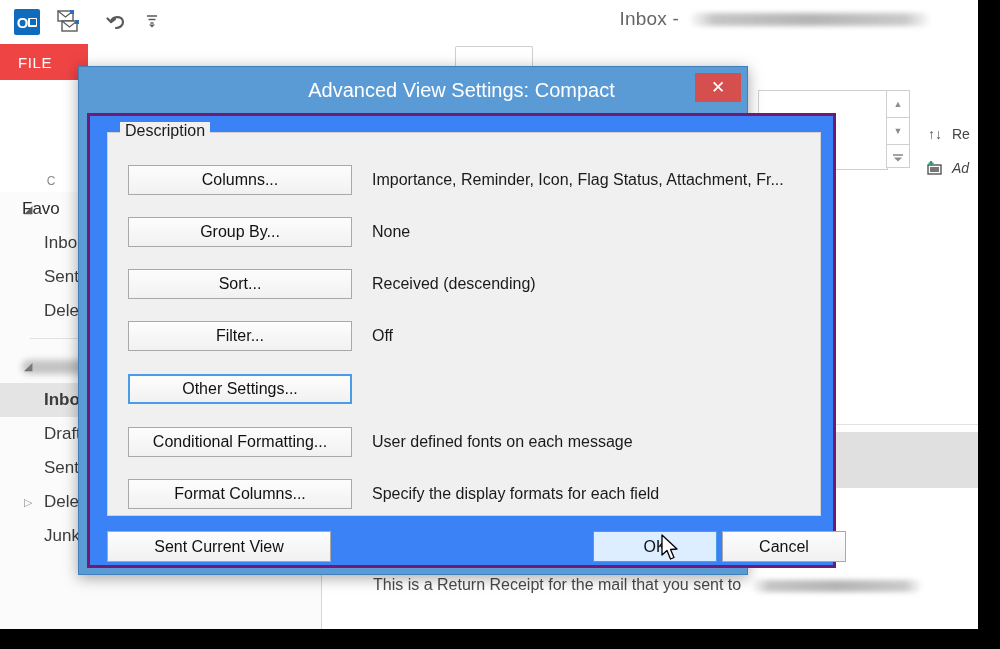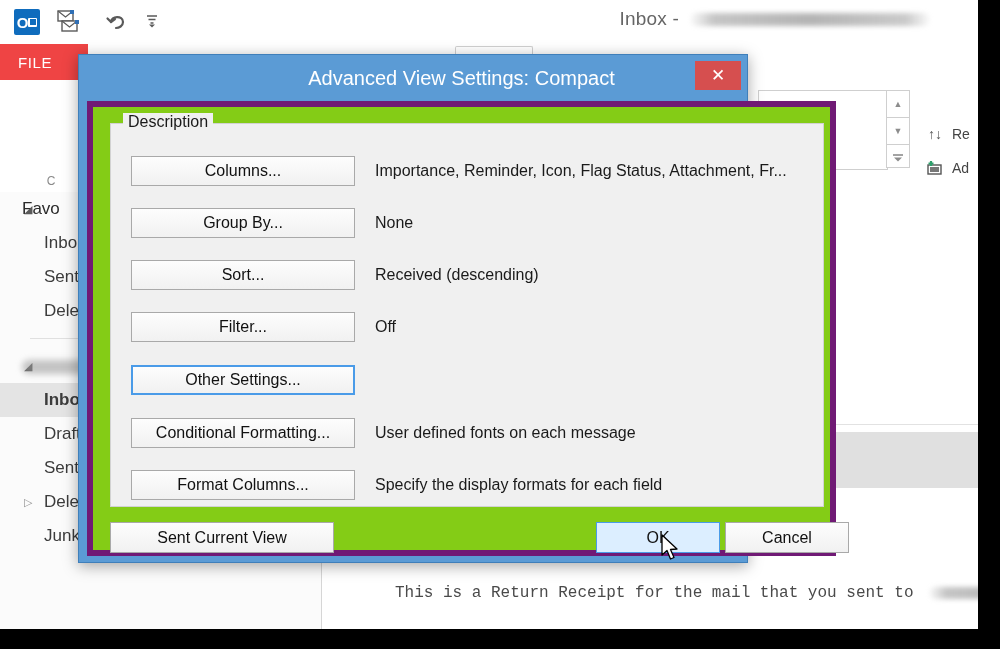--- a/index.html
+++ b/index.html
@@ -286,21 +286,21 @@
   .msg-sep {
     position: absolute;
     left: 0;
     width: 655px; height: 1px;
     background: #e2e2e2;
   }
 
   
   #dialog {
     position: absolute;
-    left: 78px; top: 54px;
+    left: 78px; top: 66px;
     width: 670px; height: 509px;
     background: #5b9bd5;
     border: 1px solid #3f7fba;
     box-sizing: border-box;
     box-shadow: 0 3px 14px rgba(0,0,0,.35);
   }
   .dlg-title {
     position: absolute;
     left: 0; top: 0;
     width: 765px; height: 46px;
@@ -318,22 +318,22 @@
     font-size: 17px;
     display: flex;
     align-items: center;
     justify-content: center;
     cursor: pointer;
   }
   .dlg-body {
     position: absolute;
     left: 8px; top: 46px;
     width: 749px; height: 455px;
-    background: #84cc16;
-    border: 6px solid #701a75;
+    background: #3b82f6;
+    border: 3px solid #701a75;
     box-sizing: border-box;
   }
 
   .fieldset {
     position: absolute;
     left: 17px; top: 16px;
     width: 714px; height: 384px;
     border: 1px solid #d2d2d2;
     background: #f0f0f0;
     box-sizing: border-box;
@@ -497,21 +497,21 @@
           <svg width="14" height="12" viewBox="0 0 14 12">
             <path d="M2 3 H12" stroke="#8c8c8c" stroke-width="1.6"></path>
             <path d="M3 5.5 L7 9.5 L11 5.5 Z" fill="#8c8c8c"></path>
           </svg>
         </div>
       </div>
 
       <div class="rb-cmd" style="top:14px;">
         <span class="ci">↑↓</span><span>Re</span>
       </div>
-      <div class="rb-cmd" style="top:48px;">
+      <div class="rb-cmd" style="top:48px;font-style:italic;">
         <span class="ci">
           <svg width="20" height="16" viewBox="0 0 20 16" style="vertical-align:middle;">
             <rect x="3" y="4" width="13" height="9" fill="none" stroke="#555" stroke-width="1.4"></rect>
             <rect x="5" y="6" width="9" height="5" fill="#777"></rect>
             <path d="M3.5 2.5 H8.5 M6 0 V5" stroke="#2e9e6b" stroke-width="2.2"></path>
           </svg>
         </span><span>Ad</span>
       </div>
       <div class="rb-cmd dim" style="top:80px;">
         <span class="ci">+−</span><span>Exp</span>
@@ -543,21 +543,21 @@
       </div>
       <div class="fp-item">Junk E-mail</div>
     </div>
 
     <div class="content-area">
       <div class="msg-row" style="top:140px;">arating emails in</div>
       <div class="msg-sep" style="top:232px;"></div>
       <div class="msg-row sel" style="top:240px; height:28px; line-height:28px;">or</div>
       <div class="msg-row sel" style="top:268px; height:28px; line-height:28px;">e message editor</div>
       <div class="msg-row" style="top:330px;">sending it direct</div>
-      <div class="msg-row" style="top:392px; padding-left:72px;font-family:Liberation Mono, monospace;">
+      <div class="msg-row" style="top:384px; padding-left:50px;">
         <span>This is a Return Receipt for the mail that you sent to</span>
         <span class="redact" style="width:170px; height:12px;"></span>
       </div>
     </div>
   </div>
 
   <div id="dialog">
 
     <div class="dlg-title">Advanced View Settings: Compact</div>
     <div class="dlg-close">✕</div>

